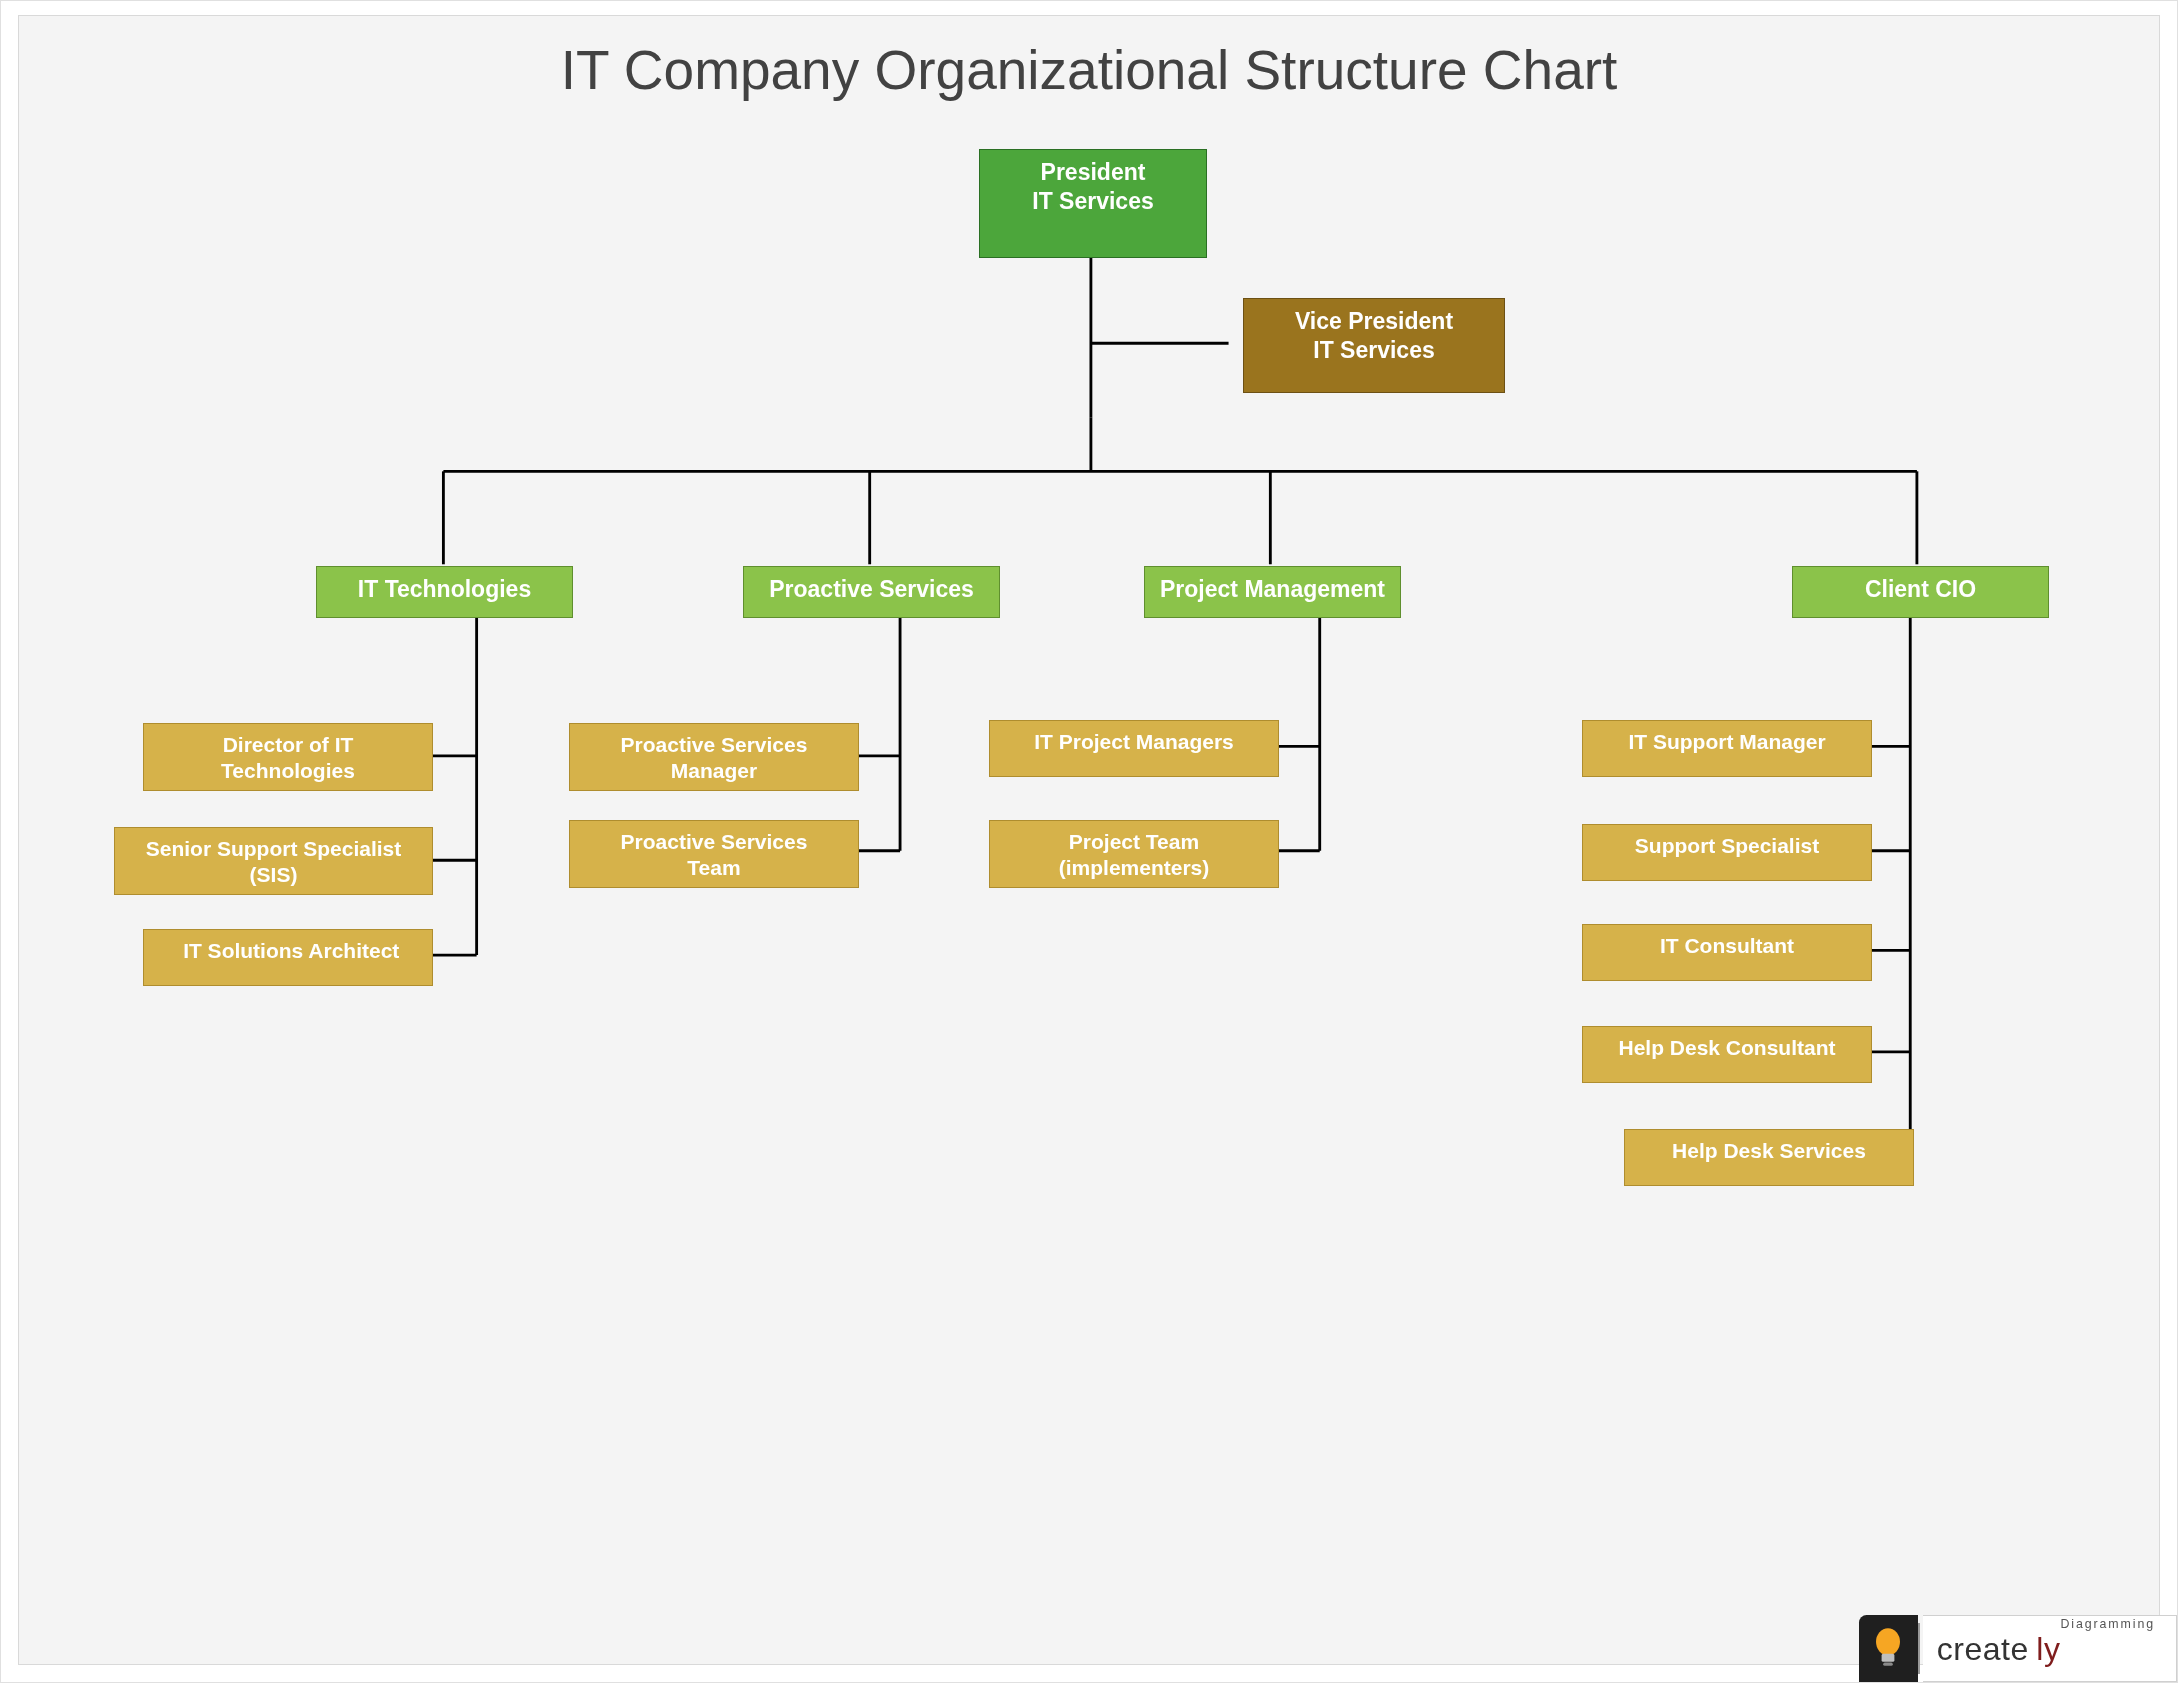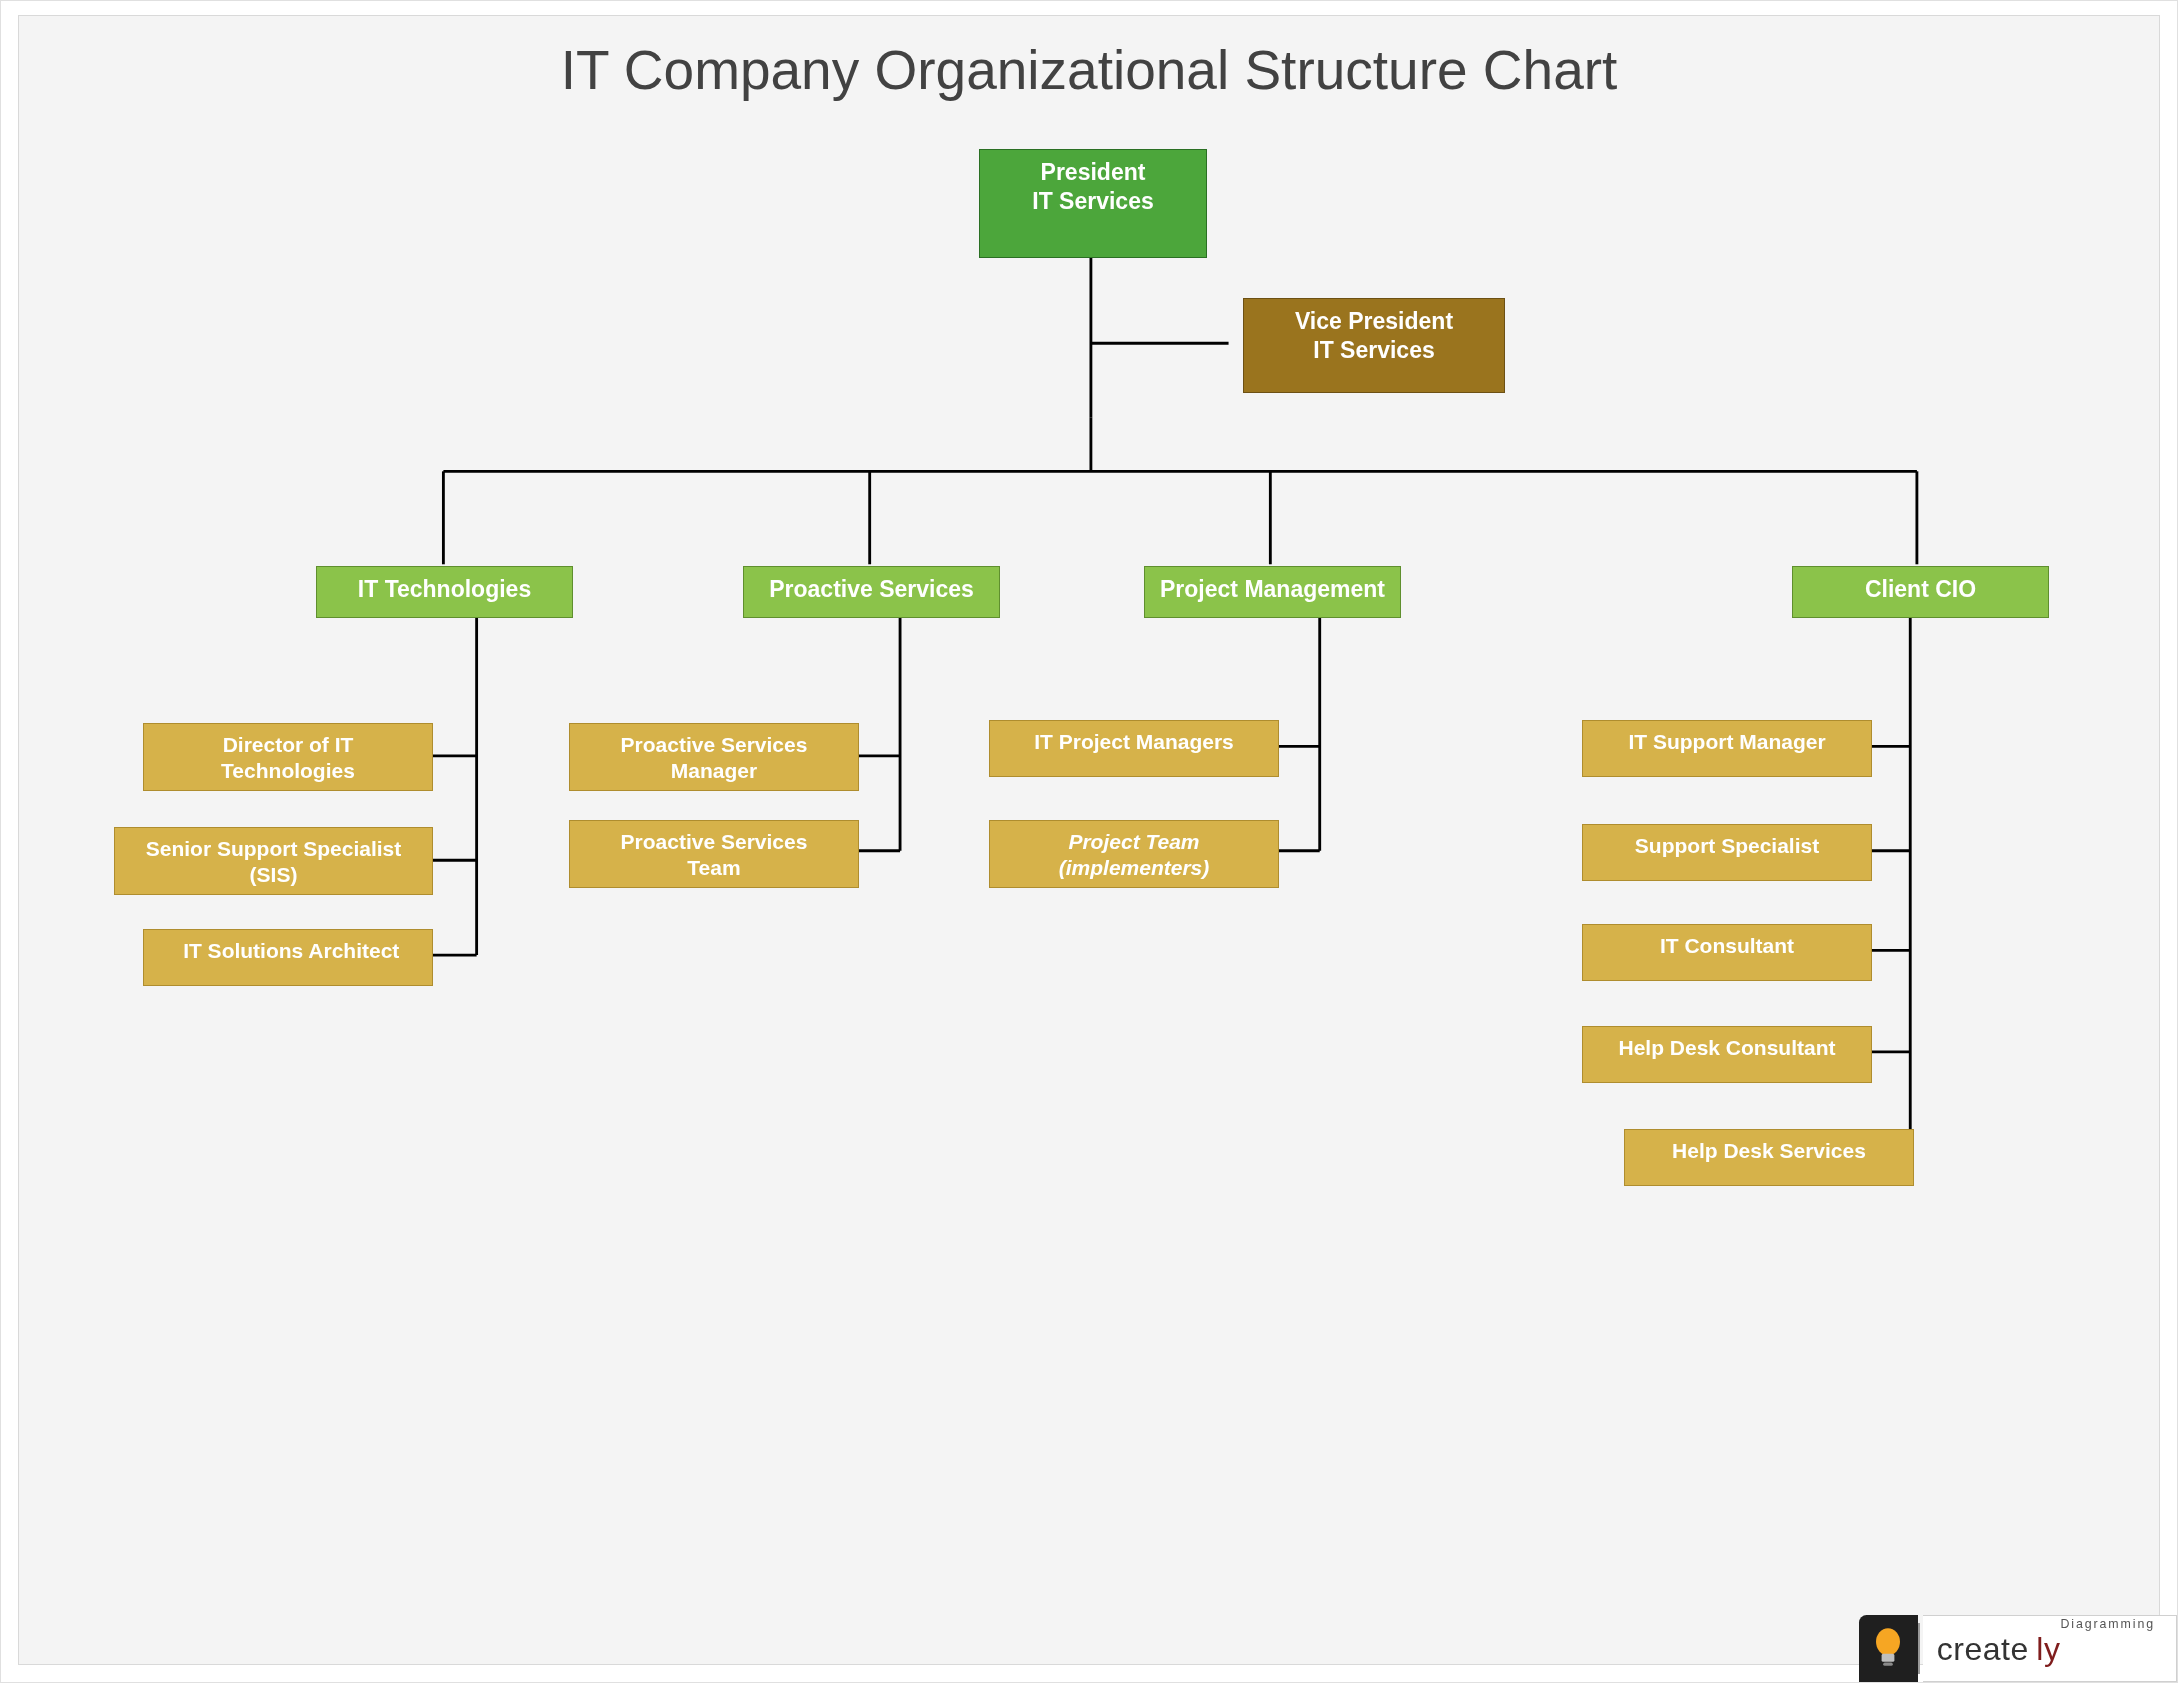--- a/index.html
+++ b/index.html
@@ -234,21 +234,21 @@
     <div class="node n-gold tall" style="left:550px; top:804px;">
       <div>
         <span>Proactive Services</span><br>
         <span>Team</span>
       </div>
     </div>
 
     <div class="node n-gold" style="left:970px; top:704px;">
       <span>IT Project Managers</span>
     </div>
-    <div class="node n-gold tall" style="left:970px; top:804px;font-style:italic;">
+    <div class="node n-gold tall" style="left:970px; top:804px;">
       <div>
         <span>Project Team</span><br>
         <span>(implementers)</span>
       </div>
     </div>
 
     <div class="node n-gold" style="left:1563px; top:704px;">
       <span>IT Support Manager</span>
     </div>
     <div class="node n-gold" style="left:1563px; top:808px;">

